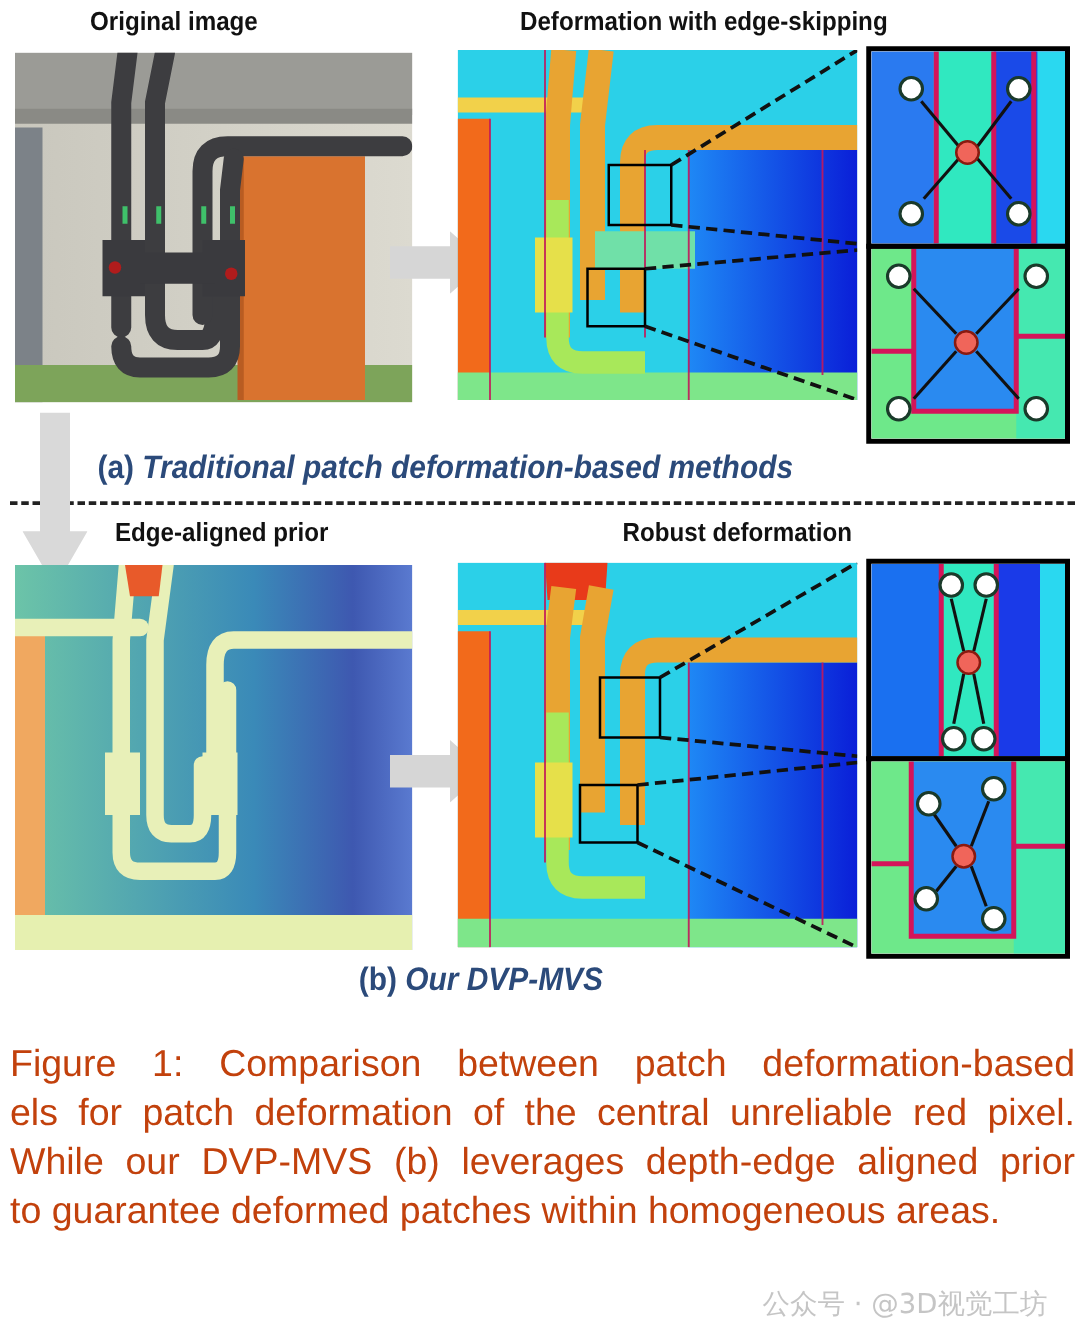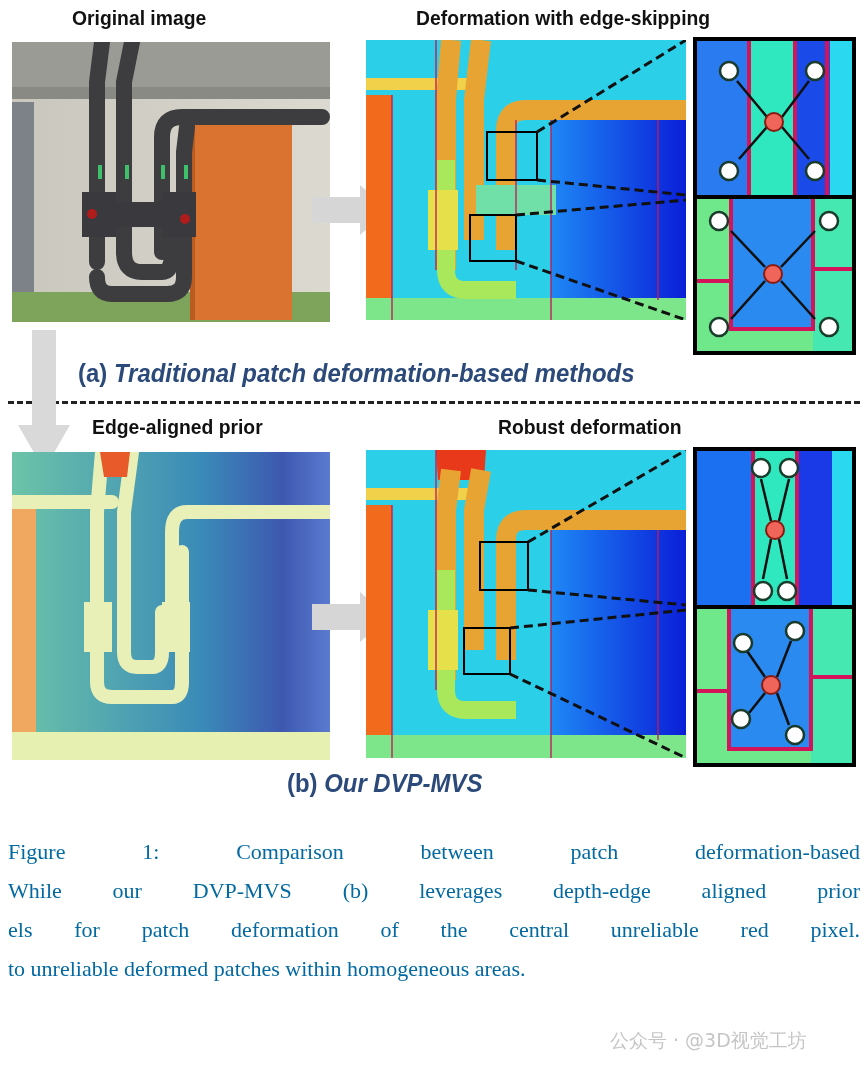--- a/index.html
+++ b/index.html
@@ -1,26 +1,26 @@
 <!DOCTYPE html>
 <html><head>
 <meta charset="utf-8">
 <style>
   html, body { margin: 0; padding: 0; background: #ffffff; }
   body { width: 867px; height: 1075px; position: relative; overflow: hidden; font-family: "Liberation Sans", sans-serif; }
   .abs { position: absolute; }
   .title { font-family: "Liberation Sans", sans-serif; font-weight: bold; font-size: 21px; color: #111; white-space: nowrap; transform: scaleX(0.92); transform-origin: left top; }
   .section-label { font-family: "Liberation Sans", sans-serif; font-weight: bold; font-size: 26px; color: #2b4a7a; white-space: nowrap; transform: scaleX(0.92); transform-origin: left top; }
   .section-label i { font-style: italic; }
-  .caption { font-family: Liberation Serif, serif; font-size: 22px; line-height: 39px; color: #0369a1; text-align: justify; }
+  .caption { font-family: Liberation Sans, sans-serif; font-size: 30px; line-height: 39px; color: #c2410c; text-align: justify; }
   .caption-line { display: block; text-align: justify; text-align-last: justify; white-space: nowrap; }
   .caption-line.last { text-align-last: left; }
   .panel { overflow: hidden; }
   .zoom-box { border: 4px solid #000; box-sizing: border-box; overflow: hidden; }
-  .watermark { font-family: "DejaVu Sans", sans-serif; font-size: 19px; color: rgba(150,150,150,0.55); white-space: nowrap; }
+  .watermark { font-family: "DejaVu Sans", sans-serif; font-size: 22px; color: rgba(150,150,150,0.55); white-space: nowrap; }
   .dash-line { height: 0; border-top: 3px dashed #222; }
 </style>
 </head>
 <body>
 
 <div class="abs title" style="left:72px; top:6px;">Original image</div>
 <div class="abs title" style="left:416px; top:6px;">Deformation with edge-skipping</div>
 
 <div class="abs panel" style="left:12px; top:42px; width:318px; height:280px;">
   <svg width="318" height="280" viewBox="0 0 318 280">
@@ -294,18 +294,18 @@
   </svg>
 </div>
 
 <div class="abs section-label" style="left:287px; top:768px;">
   <span>(b)</span>
   <i>Our DVP-MVS</i>
 </div>
 
 <div class="abs caption" style="left:8px; top:832px; width:852px;">
   <span class="caption-line">Figure 1: Comparison between patch deformation-based</span>
+  <span class="caption-line">els for patch deformation of the central unreliable red pixel.</span>
   <span class="caption-line">While our DVP-MVS (b) leverages depth-edge aligned prior</span>
-  <span class="caption-line">els for patch deformation of the central unreliable red pixel.</span>
-  <span class="caption-line last">to unreliable deformed patches within homogeneous areas.</span>
+  <span class="caption-line last">to guarantee deformed patches within homogeneous areas.</span>
 </div>
 
 <div class="abs watermark" style="left:610px; top:1028px;">公众号 · @3D视觉工坊</div>
 
 </body></html>

